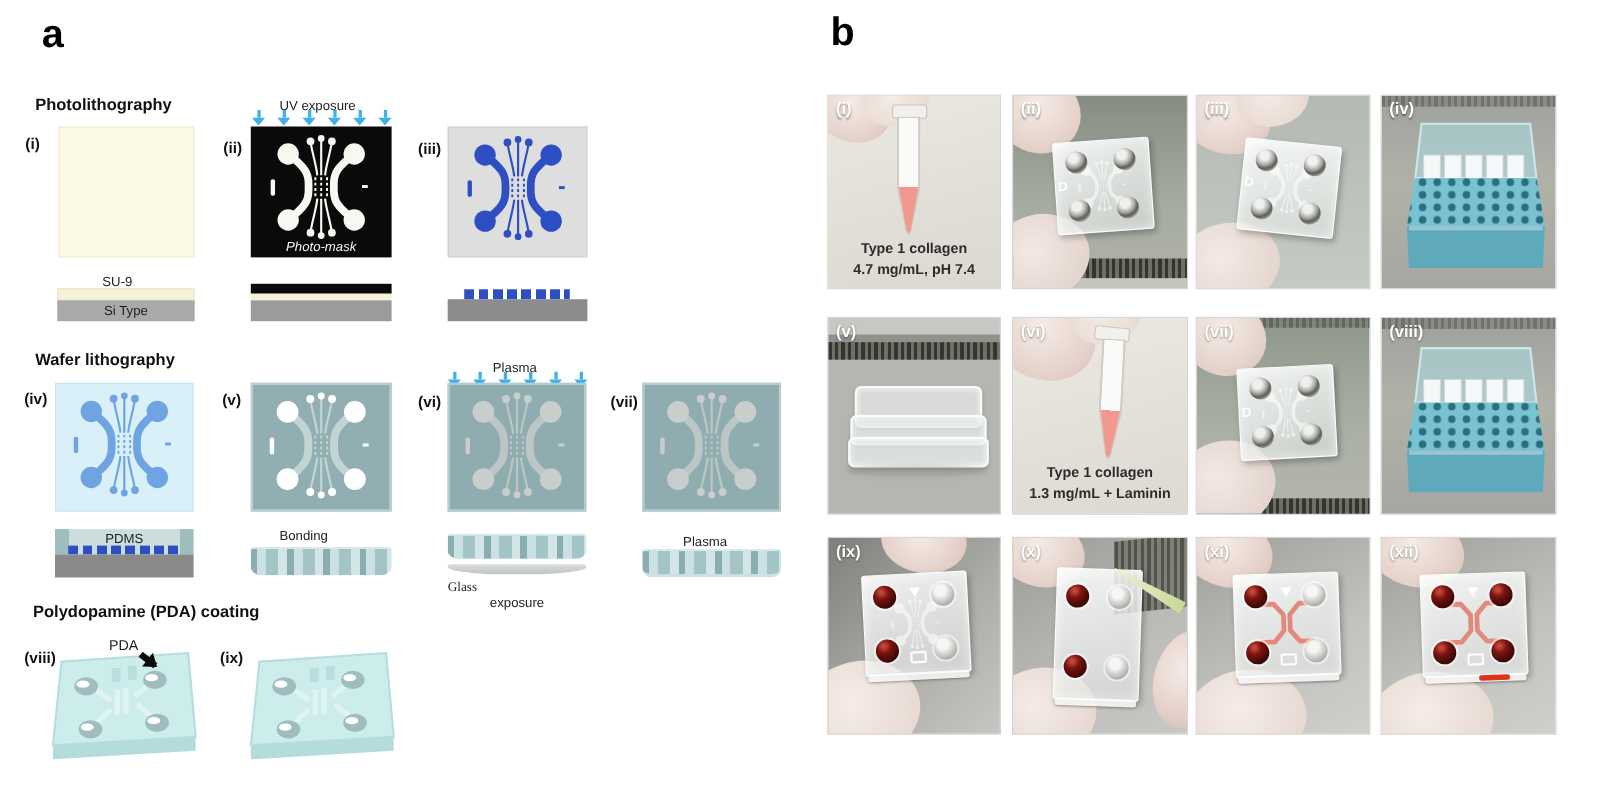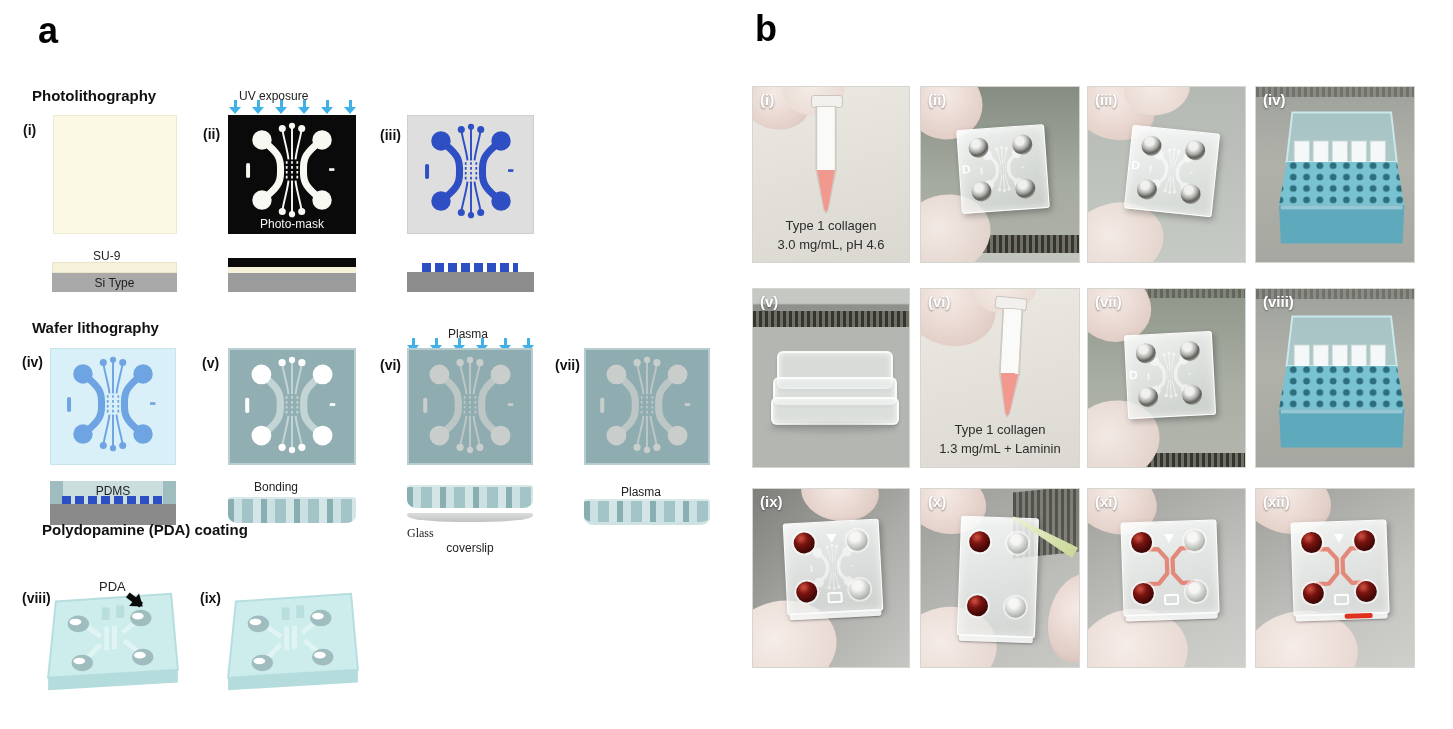--- a/index.html
+++ b/index.html
@@ -24,21 +24,21 @@
         rgba(255,255,255,.30) 6px 14px,rgba(84,130,135,.18) 14px 25px,rgba(255,255,255,.42) 25px 33px);
         border-radius:3px 3px 10px 10px/3px 3px 8px 8px;border-top:2px solid #D9E9EA;}
   .glass{background:linear-gradient(180deg,#DADDDC,#BFC4C3);border-radius:3px 3px 50% 50%/3px 3px 90% 90%;}
   .pdaarrow{position:absolute;width:17px;height:6px;background:#0a0a0a;transform:rotate(38deg);}
   .pdaarrow::after{content:"";position:absolute;right:-10px;top:-5px;border:8px solid transparent;
                    border-left:11px solid #0a0a0a;}
   
   .ph{position:absolute;overflow:hidden;border:1px solid #d5d5d2;box-sizing:border-box;}
   .plbl{position:absolute;left:7px;top:4px;font-size:15px;font-weight:bold;color:#fff;
         text-shadow:0 1px 2px rgba(0,0,0,.45);z-index:9;}
-  .cap{position:absolute;width:100%;text-align:center;font-size:13px;color:#2c2c2c;z-index:8;}
+  .cap{position:absolute;width:100%;text-align:center;font-size:13px;color:#2c2c2c;z-index:8;font-weight:bold;}
   .finger{position:absolute;border-radius:50%;background:radial-gradient(circle at 45% 40%,#f6ebe6,#e2cfc7 70%,#d4bcb2);}
   .grille{background:repeating-linear-gradient(90deg,#35352f 0 3px,#6f6f66 3px 6px);}
   .chipb{position:absolute;background:linear-gradient(160deg,rgba(250,252,251,.92),rgba(222,228,226,.55));
          border:1px solid rgba(255,255,255,.95);border-radius:3px;
          box-shadow:2px 3px 6px rgba(0,0,0,.28),inset 0 0 10px rgba(255,255,255,.65);}
   .chipedge{position:absolute;left:1px;right:1px;bottom:-6px;height:7px;background:rgba(250,252,251,.85);
             border-radius:2px;box-shadow:0 1px 2px rgba(0,0,0,.3);}
   .port{position:absolute;width:20px;height:20px;border-radius:50%;
         background:radial-gradient(circle at 38% 30%,#f0f0ee 22%,#a8aaa5 45%,#5e5d58 62%,#9a9c97 76%,#c9cbc6 100%);}
   .rport{position:absolute;width:21px;height:21px;border-radius:50%;box-shadow:0 0 0 2px rgba(255,255,255,.55);
@@ -143,35 +143,35 @@
   <div class="abs heading" style="left:32px;top:87px;">Photolithography</div>
 
   <div class="abs step" style="left:23px;top:122px;">(i)</div>
   <div class="sq" style="left:53px;top:115px;width:124px;height:119px;background:#FBF8E3;border:1px solid #EDEAD2;"></div>
   <div class="abs ann" style="left:93px;top:249px;">SU-9</div>
   <div class="bar" style="left:52px;top:262px;width:125px;height:11px;background:#F6F2D9;border:1px solid #EAE5C8;"></div>
   <div class="bar" style="left:52px;top:273px;width:125px;height:19px;background:#A9A9A9;text-align:center;">
     <span class="ann" style="color:#1d1d1d;line-height:19px;">Si Type</span>
   </div>
 
-  <div class="abs ann" style="left:239px;top:89px;">UV exposure</div>
+  <div class="abs ann" style="left:254px;top:89px;">UV exposure</div>
   <div class="arrowrow" style="left:234px;top:100px;width:118px;">
     <div class="uva"></div>
       <div class="uva"></div>
     <div class="uva"></div>
       <div class="uva"></div>
     <div class="uva"></div>
       <div class="uva"></div>
   </div>
   <div class="abs step" style="left:203px;top:126px;">(ii)</div>
   <div class="sq" style="left:228px;top:115px;width:128px;height:119px;background:#0a0a0a;">
     <svg class="pat" style="left:11px;top:2px;width:106px;height:106px;color:#F8F8F2;">
         <use href="#chip-pattern"></use>
       </svg>
-    <div class="abs" style="left:0;bottom:3px;width:100%;text-align:center;font-size:12px;color:#f4f4f4;">Photo-mask</div>
+    <div class="abs" style="left:0;bottom:3px;width:100%;text-align:center;font-size:12px;color:#f4f4f4;font-style:italic;">Photo-mask</div>
   </div>
   <div class="bar" style="left:228px;top:258px;width:128px;height:9px;background:#0a0a0a;"></div>
   <div class="bar" style="left:228px;top:267px;width:128px;height:6px;background:#F6F2D9;"></div>
   <div class="bar" style="left:228px;top:273px;width:128px;height:19px;background:#9B9B9B;"></div>
 
   <div class="abs step" style="left:380px;top:127px;">(iii)</div>
   <div class="sq" style="left:407px;top:115px;width:127px;height:119px;background:#DEDEDE;border:1px solid #cfcfcf;">
     <svg class="pat" style="left:10px;top:2px;width:106px;height:106px;color:#2E4FC4;">
         <use href="#chip-pattern"></use>
       </svg>
@@ -213,32 +213,32 @@
   </div>
   <div class="abs step" style="left:380px;top:357px;">(vi)</div>
   <div class="sq" style="left:407px;top:348px;width:126px;height:117px;background:#8FACB0;border:2px solid #B6CCCE;">
     <svg class="pat" style="left:7px;top:1px;width:108px;height:108px;color:#BCC6C5;--ports:#C9CECC;">
         <use href="#chip-pattern"></use>
       </svg>
   </div>
   <div class="bar slab" style="left:407px;top:485px;width:126px;height:23px;"></div>
   <div class="bar glass" style="left:407px;top:513px;width:126px;height:9px;"></div>
   <div class="abs ann" style="left:407px;top:526px;width:126px;text-align:left;font-family:Liberation Serif, serif;">Glass</div>
-  <div class="abs ann" style="left:407px;top:541px;width:126px;text-align:center;">coverslip</div>
+  <div class="abs ann" style="left:407px;top:541px;width:126px;text-align:center;">exposure</div>
 
   <div class="abs step" style="left:555px;top:357px;">(vii)</div>
   <div class="sq" style="left:584px;top:348px;width:126px;height:117px;background:#8FACB0;border:2px solid #B6CCCE;">
     <svg class="pat" style="left:7px;top:1px;width:108px;height:108px;color:#BCC6C5;--ports:#C9CECC;">
         <use href="#chip-pattern"></use>
       </svg>
   </div>
   <div class="abs ann" style="left:621px;top:485px;">Plasma</div>
   <div class="bar slab" style="left:584px;top:499px;width:126px;height:26px;border-bottom:3px solid #CFE2E3;"></div>
 
-  <div class="abs heading" style="left:30px;top:521px;margin-left:12px;">Polydopamine  (PDA) coating</div>
+  <div class="abs heading" style="left:30px;top:548px;">Polydopamine  (PDA) coating</div>
 
   <div class="abs step" style="left:22px;top:590px;">(viii)</div>
   <svg class="abs" style="left:42px;top:580px;width:142px;height:122px;">
       <use href="#pda-chip"></use>
     </svg>
   <div class="abs ann" style="left:99px;top:579px;font-size:13px;">PDA</div>
   <div class="pdaarrow" style="left:126px;top:597px;"></div>
 
   <div class="abs step" style="left:200px;top:590px;">(ix)</div>
   <svg class="abs" style="left:222px;top:580px;width:142px;height:122px;">
@@ -248,21 +248,21 @@
   <div class="abs panelLabel" style="left:755px;top:8px;">b</div>
 
   <div class="ph" style="left:752px;top:86px;width:158px;height:177px;background:linear-gradient(165deg,#ECE9E4,#E2DFD8 55%,#DBD8D1);">
     <div class="plbl">(i)</div>
     <div class="finger" style="left:-14px;top:-16px;width:72px;height:58px;transform:rotate(18deg);"></div>
     <div class="finger" style="left:30px;top:-22px;width:62px;height:50px;transform:rotate(-12deg);background:radial-gradient(circle at 45% 40%,#f4ece6,#e6d6cd);"></div>
     <div class="tubecap" style="left:58px;top:8px;width:30px;height:11px;"></div>
     <div class="tubeback" style="left:61px;top:19px;width:24px;height:108px;"></div>
     <div class="tube" style="left:63px;top:20px;width:20px;height:105px;"></div>
     <div class="cap" style="top:131px;">Type 1 collagen</div>
-    <div class="cap" style="top:150px;">3.0 mg/mL, pH 4.6</div>
+    <div class="cap" style="top:150px;">4.7 mg/mL, pH 7.4</div>
   </div>
 
   <div class="ph" style="left:920px;top:86px;width:160px;height:177px;background:linear-gradient(180deg,#858D83,#A6AB A1 55%,#AFB2AA);background:linear-gradient(180deg,#858D83,#A6ABA1 55%,#AFB2AA);">
     <div class="plbl">(ii)</div>
     <div class="abs grille" style="left:0;top:148px;width:160px;height:18px;"></div>
     <div class="abs" style="left:0;top:166px;width:160px;height:11px;background:#C2C4BE;"></div>
     <div class="finger" style="left:-16px;top:-20px;width:78px;height:72px;transform:rotate(24deg);"></div>
     <div class="finger" style="left:-22px;top:108px;width:92px;height:78px;transform:rotate(-16deg);background:radial-gradient(circle at 45% 40%,#f3e9e4,#ddcdc5);"></div>
     <div class="chipb" style="left:38px;top:40px;width:86px;height:82px;transform:rotate(-4deg);">
       <svg class="pat" style="left:17px;top:15px;width:52px;height:52px;color:rgba(255,255,255,.95);opacity:.6;">

